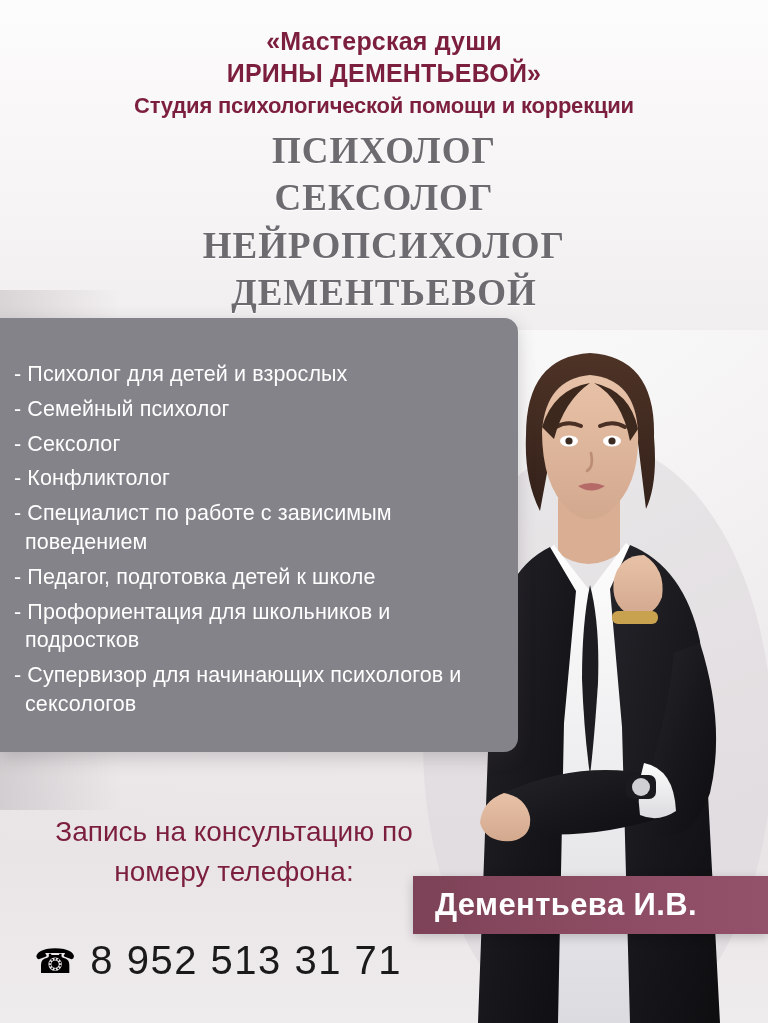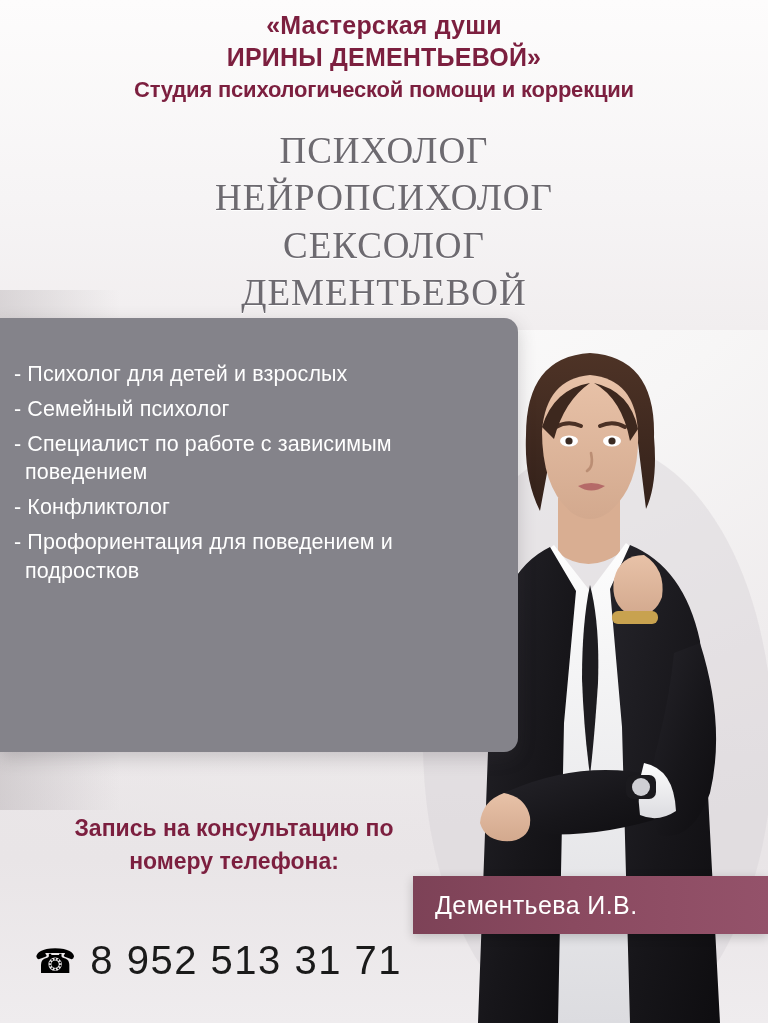--- a/index.html
+++ b/index.html
@@ -31,21 +31,21 @@
   }
   .bg-left-shadow {
     position: absolute;
     left: 0; top: 290px; width: 120px; height: 520px;
     background: linear-gradient(90deg, rgba(150,142,146,0.28), rgba(150,142,146,0));
   }
 
   
   .header {
     position: absolute;
-    left: 0; top: 10px;
+    left: 0; top: 26px;
     width: 100%;
     text-align: center;
     color: #7c1f3f;
     font-weight: bold;
     line-height: 1.22;
   }
   .header .line1,
   .header .line2 {
     font-size: 25px;
     letter-spacing: 0.2px;
@@ -58,21 +58,21 @@
   }
 
   
   .titles {
     position: absolute;
     left: 0; top: 127px;
     width: 100%;
     text-align: center;
     font-family: "Liberation Serif", serif;
     color: #6d6a70;
-    font-weight: normal;
+    font-weight: bold;
     letter-spacing: 1px;
     line-height: 1.28;
   }
   .titles div {
     font-size: 37px;
     text-shadow: 0 1px 0 rgba(255,255,255,0.85);
   }
 
   
   .panel {
@@ -119,35 +119,35 @@
     height: 58px;
     background: linear-gradient(90deg, #7d4257 0%, #8a4a60 45%, #94526a 100%);
     display: flex;
     align-items: center;
     padding-left: 22px;
     box-sizing: border-box;
     box-shadow: 0 3px 10px rgba(0,0,0,0.2);
   }
   .name-banner span {
     color: #ffffff;
-    font-weight: normal;
-    font-size: 25px;
+    font-weight: bold;
+    font-size: 31px;
     letter-spacing: 0.4px;
   }
 
   
   .cta {
     position: absolute;
     left: 24px;
     top: 812px;
     width: 420px;
     text-align: center;
     color: #7c1f3f;
-    font-weight: bold;
-    font-size: 23px;
+    font-weight: normal;
+    font-size: 28px;
     line-height: 1.42;
   }
   .phone-row {
     position: absolute;
     left: 34px;
     top: 938px;
     display: flex;
     align-items: center;
     gap: 14px;
   }
@@ -172,22 +172,22 @@
   <div class="bg-left-shadow"></div>
 
   <div class="header">
     <div class="line1">«Мастерская души</div>
     <div class="line2">ИРИНЫ ДЕМЕНТЬЕВОЙ»</div>
     <div class="line3">Студия психологической помощи и коррекции</div>
   </div>
 
   <div class="titles">
     <div>ПСИХОЛОГ</div>
+    <div>СЕКСОЛОГ</div>
     <div>НЕЙРОПСИХОЛОГ</div>
-    <div>СЕКСОЛОГ</div>
     <div>ДЕМЕНТЬЕВОЙ</div>
   </div>
 
   <div class="photo">
     <svg width="360" height="700" viewBox="0 0 360 700" xmlns="http://www.w3.org/2000/svg" aria-hidden="true">
       <defs>
         <linearGradient id="jacket" x1="0" y1="0" x2="1" y2="1">
           <stop offset="0%" stop-color="#25242a"></stop>
           <stop offset="55%" stop-color="#17161a"></stop>
           <stop offset="100%" stop-color="#0e0d10"></stop>
@@ -249,23 +249,26 @@
       <path d="M236 232 Q212 232 206 256 Q202 282 222 292 Q246 296 254 274 Q258 246 236 232 Z" fill="url(#skin)"></path>
 
       <rect x="204" y="288" width="46" height="13" rx="6" fill="#c8a24f"></rect>
     </svg>
   </div>
 
   <div class="panel">
     <ul>
       <li>- Психолог для детей и взрослых</li>
       <li>- Семейный психолог</li>
+      <li>- Сексолог</li>
+      <li>- Конфликтолог</li>
       <li>- Специалист по работе с зависимым поведением</li>
-      <li>- Конфликтолог</li>
-      <li>- Профориентация для поведением и подростков</li>
+      <li>- Педагог, подготовка детей к школе</li>
+      <li>- Профориентация для школьников и подростков</li>
+      <li>- Супервизор для начинающих психологов и сексологов</li>
     </ul>
   </div>
 
   <div class="cta">
     <div>Запись на консультацию по</div>
     <div>номеру телефона:</div>
   </div>
 
   <div class="name-banner">
     <span>Дементьева И.В.</span>

